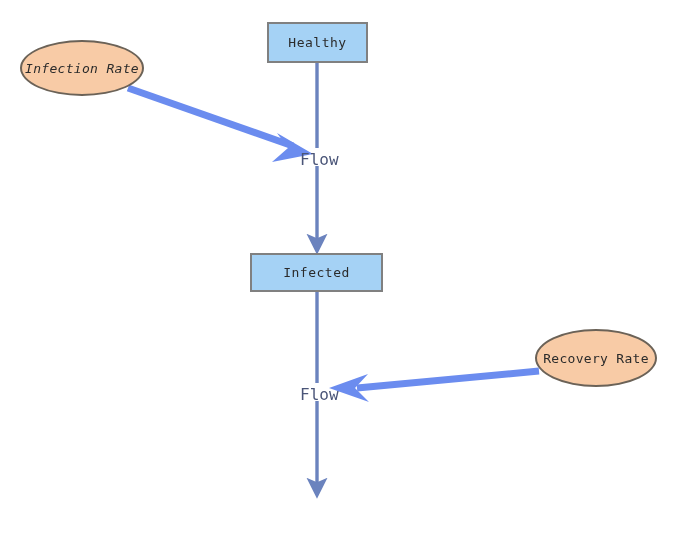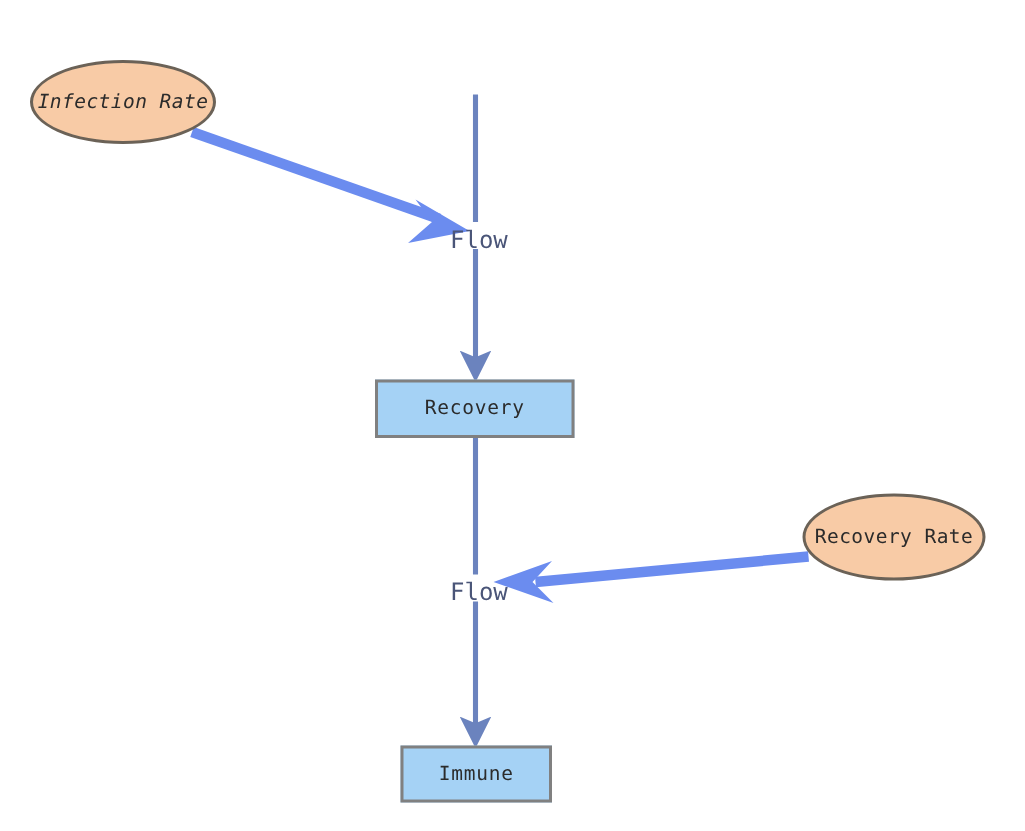--- a/index.html
+++ b/index.html
@@ -82,28 +82,28 @@
 
     <line x1="317" y1="401" x2="317" y2="495" stroke="#6B83BE" stroke-width="3.4" marker-end="url(#flowhead)"></line>
 
     <line x1="128" y1="88" x2="293" y2="146" stroke="#6B8CEF" stroke-width="7" stroke-linecap="butt"></line>
     <polygon points="313,154 277,133 288,148 272,162" fill="#6B8CEF"></polygon>
 
     <line x1="539" y1="371" x2="357" y2="388" stroke="#6B8CEF" stroke-width="7" stroke-linecap="butt"></line>
     <polygon points="329,388 368,374 355,388 369,402" fill="#6B8CEF"></polygon>
   </svg>
 
+  <div class="node stock" style="left:267px; top:22px; width:101px; height:41px;">
+    <span>Healthy</span>
+  </div>
 
   <div class="node stock" style="left:250px; top:253px; width:133px; height:39px;">
-    <span>Recovery</span>
+    <span>Infected</span>
   </div>
 
-  <div class="node stock" style="left:267px; top:497px; width:101px; height:38px;">
-    <span>Immune</span>
-  </div>
 
   <div class="node rate" style="left:20px; top:40px; width:124px; height:56px;font-style:italic;">
     <span>Infection Rate</span>
   </div>
 
   <div class="node rate" style="left:535px; top:329px; width:122px; height:58px;align-items:center;">
     <span>Recovery Rate</span>
   </div>
 
   <div class="flow-label" style="left:300px; top:150px;">

